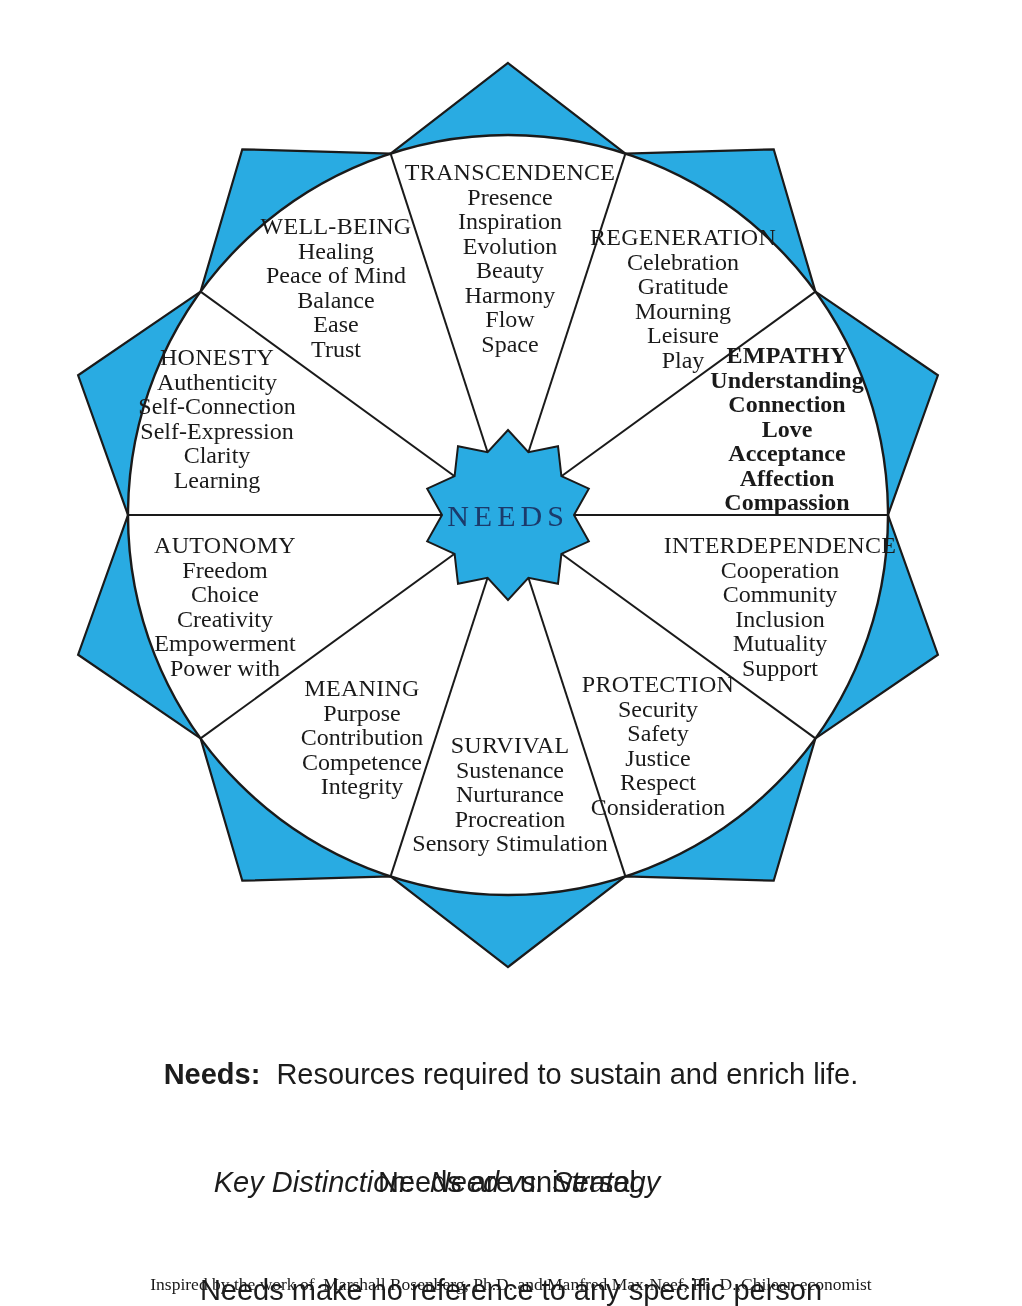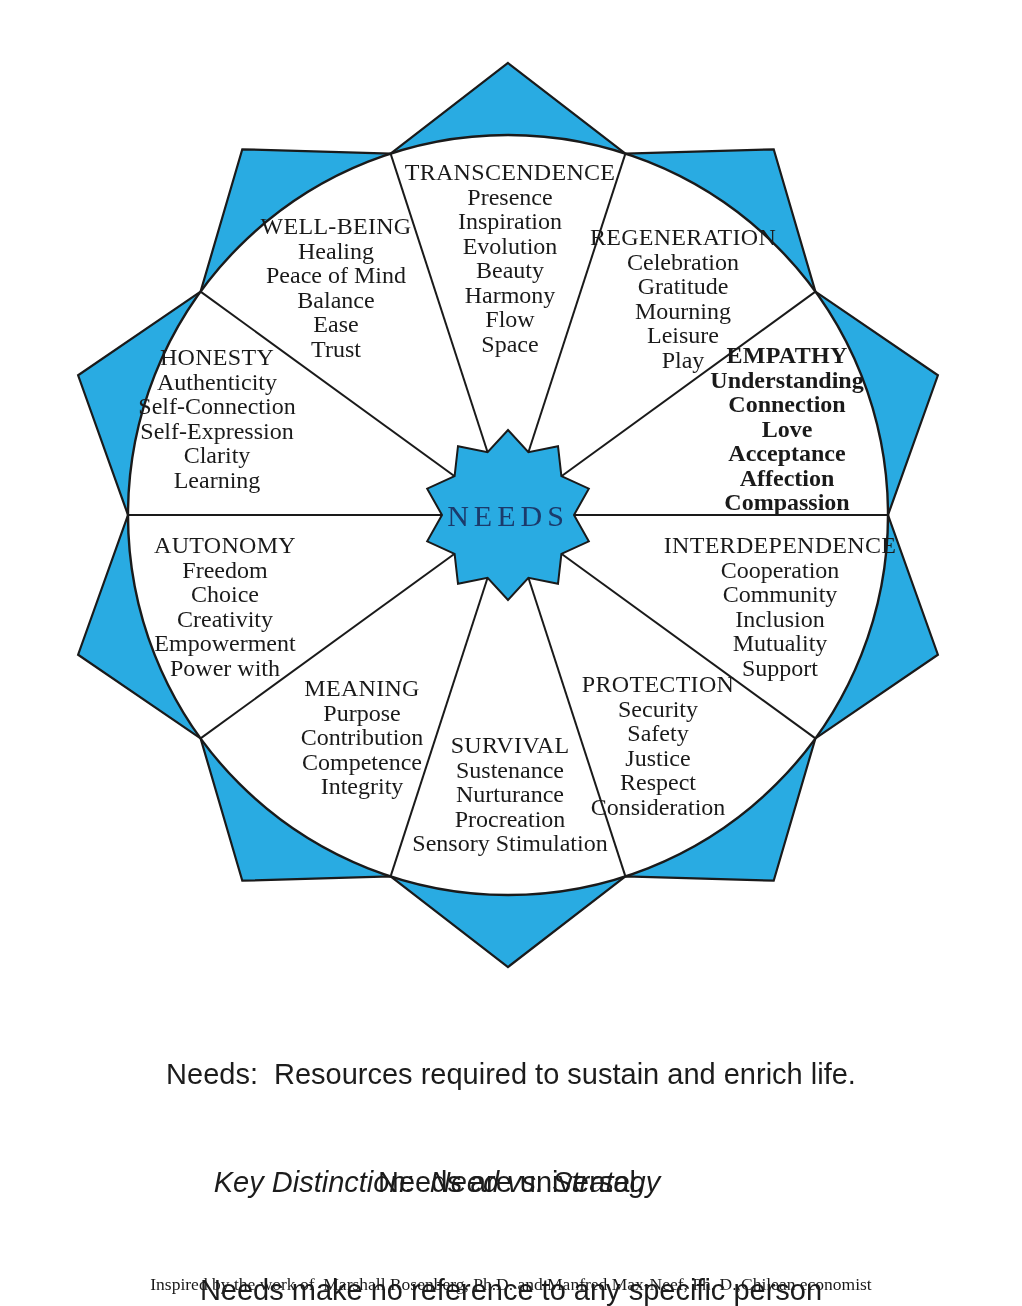--- a/index.html
+++ b/index.html
@@ -15,21 +15,21 @@
     font-family:"Liberation Serif", serif; font-size:24px; line-height:24.5px;
     color:#1a1a1a;
   }
   .wedge-title { letter-spacing:0.3px; }
   .needs-def {
     position:absolute; left:0; top:984px; width:1022px;
     text-align:center; font-family:"Liberation Sans", sans-serif;
     font-size:29px; line-height:36px; color:#1c1c1c;
     white-space:pre-wrap;
   }
-  .needs-def .term { font-weight:normal; margin-right:16px; }
+  .needs-def .term { font-weight:bold; margin-right:16px; }
   .key-distinction {
     position:absolute; left:17px; top:1166px; width:840px;
     text-align:center; font-family:"Liberation Sans", sans-serif;
     font-style:italic; font-size:29px; color:#1c1c1c;
     white-space:pre-wrap;
   }
   .footer {
     position:absolute; left:0; top:1232px; width:1022px;
     text-align:center; font-family:"Liberation Serif", serif;
     font-size:17.5px; line-height:21px; color:#1a1a1a;

